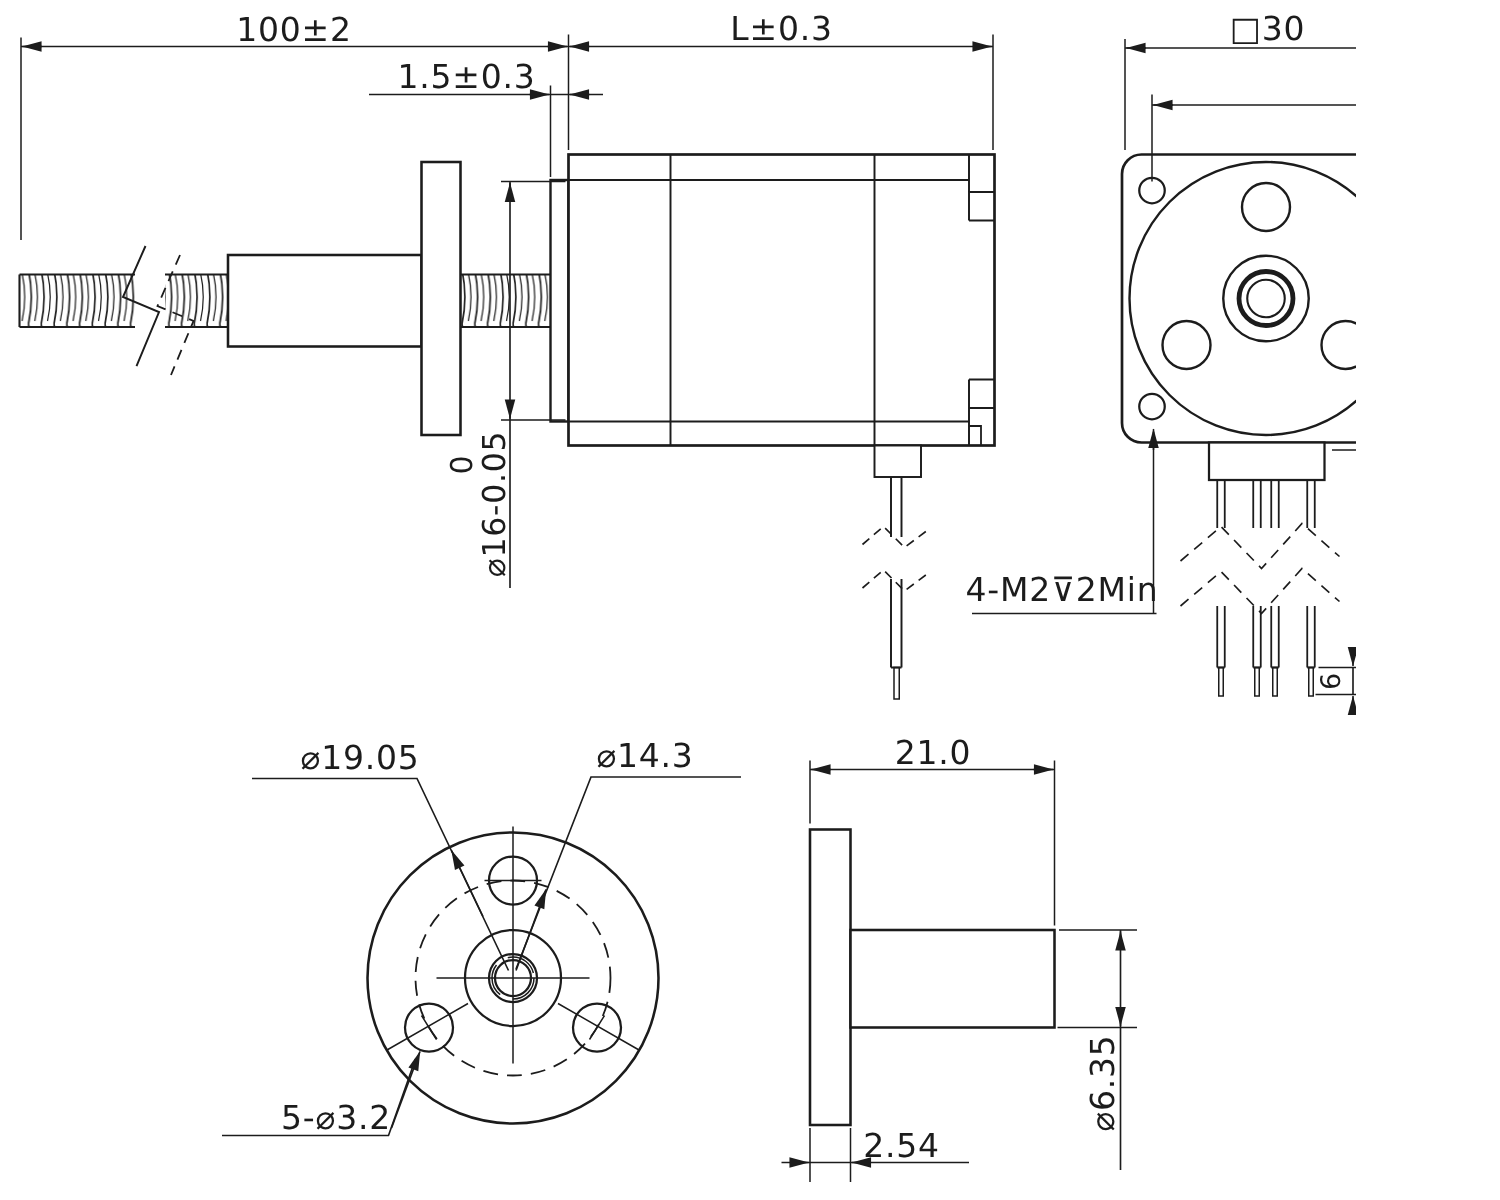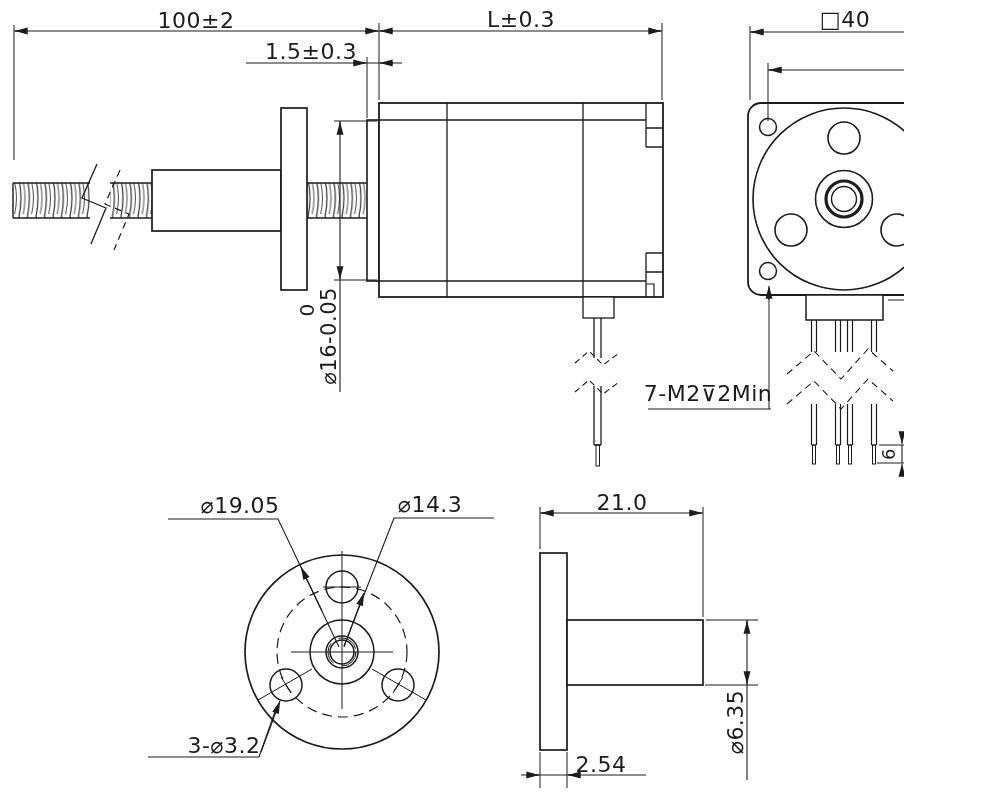--- a/index.html
+++ b/index.html
@@ -192,29 +192,29 @@
 
 <div class="dim" style="left:196px;top:21px">100±2</div>
 <div class="dim" style="left:311px;top:52px">1.5±0.3</div>
 <div class="dim" style="left:521px;top:20px">L±0.3</div>
 
 <div class="dim rot" style="left:319px;top:336px;font-size:21px">
   <div class="tol-upper">0</div>
   <div>⌀16-0.05</div>
 </div>
 
-<div class="dim" style="left:845px;top:20px">□40</div>
-<div class="dim" style="left:708px;top:394px">7-M2⊽2Min</div>
+<div class="dim" style="left:845px;top:20px">□30</div>
+<div class="dim" style="left:708px;top:394px">4-M2⊽2Min</div>
 
 <div class="dim rot" style="left:928px;top:386px">320±20</div>
 <div class="dim rot" style="left:950px;top:386px">4 leads</div>
 <div class="dim rot" style="left:972px;top:386px">AWG #28</div>
 <div class="dim rot small" style="left:889px;top:454px">6</div>
 
 <div class="dim" style="left:240px;top:506px">⌀19.05</div>
 <div class="dim" style="left:430px;top:505px">⌀14.3</div>
-<div class="dim" style="left:224px;top:746px">3-⌀3.2</div>
+<div class="dim" style="left:224px;top:746px">5-⌀3.2</div>
 
 <div class="dim" style="left:622px;top:503px">21.0</div>
 <div class="dim rot" style="left:736px;top:722px">⌀6.35</div>
 <div class="dim" style="left:601px;top:765px">2.54</div>
 
 </div>
 
 </body></html>

